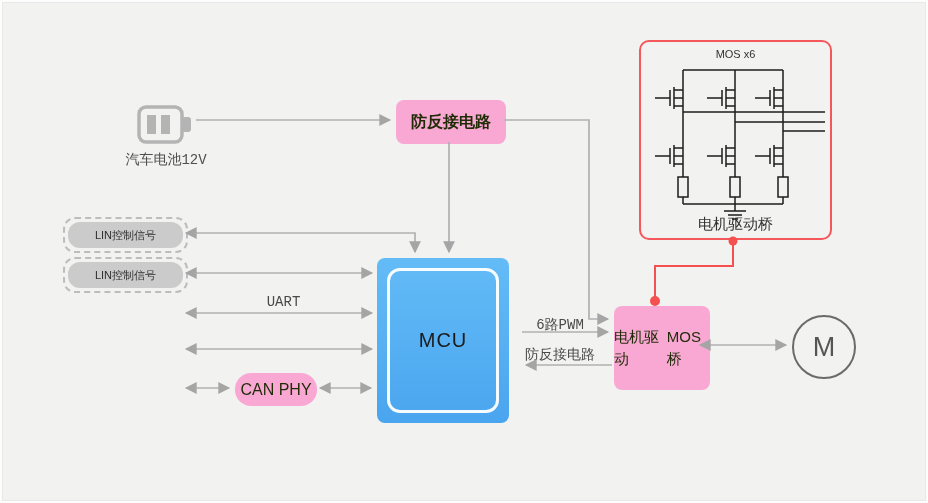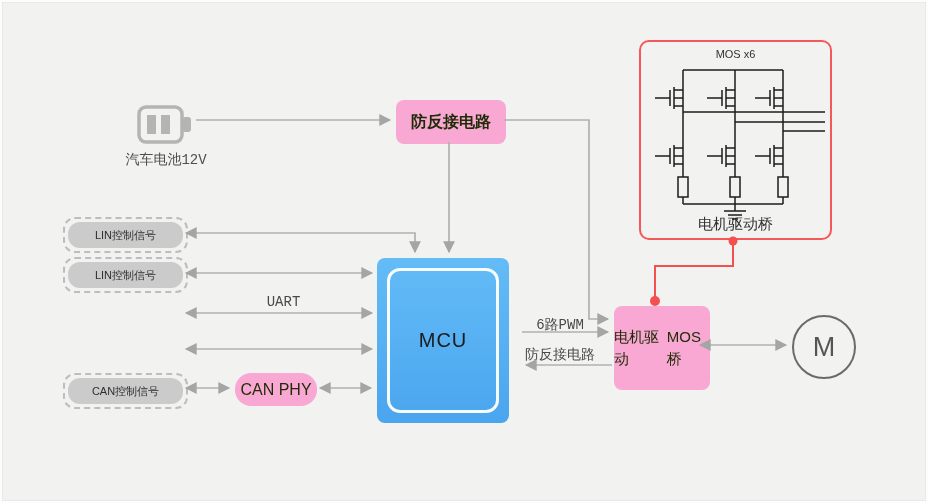--- a/index.html
+++ b/index.html
@@ -45,23 +45,20 @@
   </svg>
   <div class="abs wirelabel" style="left:104px;top:149px;width:120px;color:#4f4f4f">汽车电池12V</div>
 
   <div class="abs green" style="left:394px;top:98px;width:110px;height:44px;font-size:16px;font-weight:600">防反接电路</div>
 
   <div class="gnode" style="top:215px">
     <div class="fill">LIN控制信号</div>
     </div>
   <div class="gnode" style="top:255px">
     <div class="fill">LIN控制信号</div>
-    </div>
-  <div class="gnode" style="top:371px">
-    <div class="fill">CAN控制信号</div>
     </div>
 
   <div class="abs green" style="left:233px;top:371px;width:82px;height:33px;border-radius:16px;font-size:16px">CAN PHY</div>
 
   <div class="abs mcu">
     <span>MCU</span>
   </div>
 
   <div class="wirelabel" style="left:244px;top:292px;width:75px">UART</div>
   <div class="wirelabel" style="left:522px;top:314px;width:72px">6路PWM</div>

